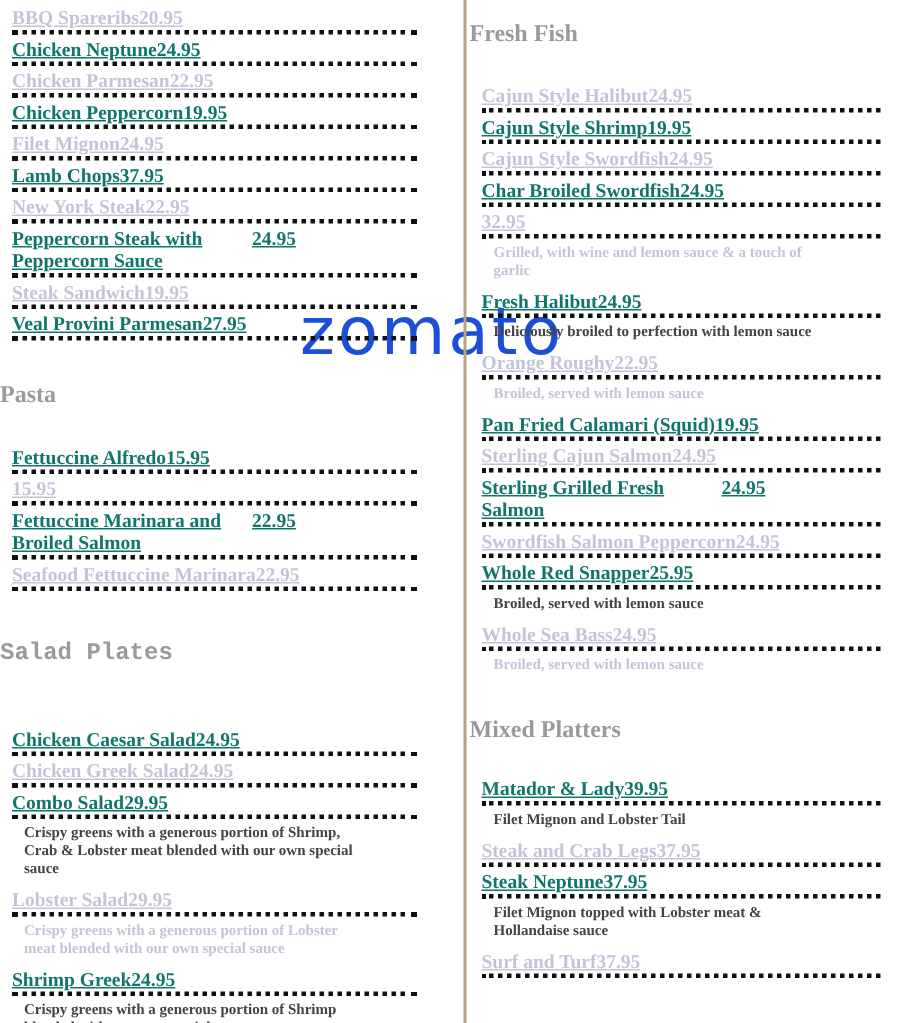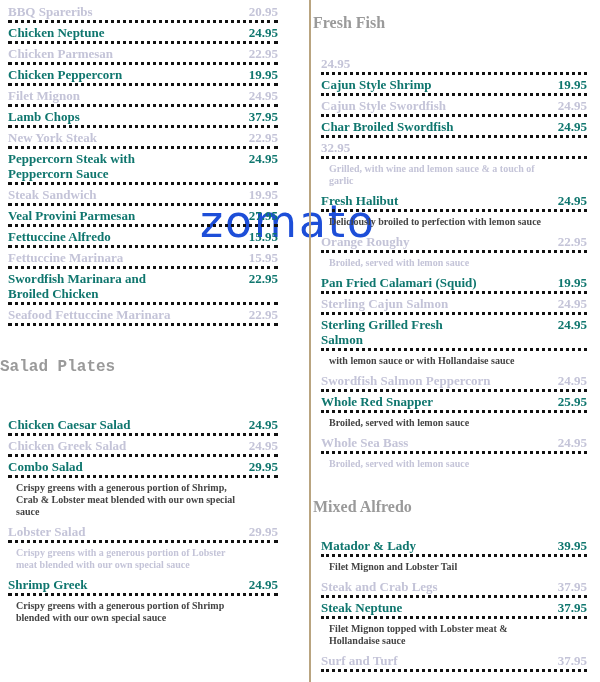--- a/index.html
+++ b/index.html
@@ -3,21 +3,21 @@
 <meta charset="utf-8">
 <style>
   html, body { margin: 0; padding: 0; background: #ffffff; }
   body { width: 600px; height: 682px; overflow: hidden; position: relative; font-family: "Liberation Serif", serif; }
   .col { position: absolute; top: 0; }
   .col-left { left: 0; width: 278px; }
   .col-right { left: 313px; width: 274px; }
   .divider { position: absolute; left: 309px; top: 0; width: 2px; height: 682px; background: #b9a480; }
   .section-title { font-weight: bold; color: #9a9a9a; font-size: 16px; line-height: 30px; margin: 0; }
   .item { position: relative; padding-left: 8px; }
-  .row { display: flex; justify-content: space-between; align-items: flex-start; font-weight: bold; font-size: 13px; line-height: 15px; padding-top: 2px; padding-bottom: 1px; border-bottom: 3px dotted #111; }
+  .row { display: flex; align-items: flex-start; font-weight: bold; font-size: 13px; line-height: 15px; padding-top: 2px; padding-bottom: 1px; border-bottom: 3px dotted #111; text-decoration: underline; }
   .row .name { max-width: 160px; }
   .row .name.wide { max-width: 230px; }
   .item.dark .row { color: #0f766e; }
   .item.light .row { color: #c4c4d8; }
   .desc { font-weight: bold; font-size: 10px; line-height: 12px; padding: 4px 0 4px 8px; max-width: 230px; }
   .item.dark .desc { color: #444; }
   .item.light .desc { color: #c4c4d8; }
   .watermark { position: absolute; left: 200px; top: 196px; font-family: "DejaVu Sans", sans-serif; font-size: 44px; color: #1d4ed8; letter-spacing: 2px; z-index: 0; }
   .col, .divider { z-index: 1; }
 </style>
@@ -85,36 +85,36 @@
         </div>
       </div>
     <div class="item dark">
         <div class="row">
           <span class="name">Veal Provini Parmesan</span>
           <span>27.95</span>
         </div>
       </div>
   </div>
 
+  <h2 class="section-title" style="margin-top:22px;margin-bottom:16px;">Pasta</h2>
   <div>
     <div class="item dark">
         <div class="row">
           <span class="name">Fettuccine Alfredo</span>
           <span>15.95</span>
         </div>
       </div>
     <div class="item light">
         <div class="row">
-          <span class="name">Fettuccine Marinara</span>
           <span>15.95</span>
         </div>
       </div>
     <div class="item dark">
         <div class="row">
-          <span class="name">Swordfish Marinara and Broiled Chicken</span>
+          <span class="name">Fettuccine Marinara and Broiled Salmon</span>
           <span>22.95</span>
         </div>
       </div>
     <div class="item light">
         <div class="row">
           <span class="name wide">Seafood Fettuccine Marinara</span>
           <span>22.95</span>
         </div>
       </div>
   </div>
@@ -155,20 +155,21 @@
         <div class="desc">Crispy greens with a generous portion of Shrimp blended with our own special sauce</div>
       </div>
   </div>
 </div>
 
 <div class="col col-right" style="top:8px;">
   <h2 class="section-title" style="margin-bottom:16px;">Fresh Fish</h2>
   <div>
     <div class="item light">
         <div class="row">
+          <span class="name wide">Cajun Style Halibut</span>
           <span>24.95</span>
         </div>
       </div>
     <div class="item dark">
         <div class="row">
           <span class="name wide">Cajun Style Shrimp</span>
           <span>19.95</span>
         </div>
       </div>
     <div class="item light">
@@ -213,21 +214,20 @@
         <div class="row">
           <span class="name wide">Sterling Cajun Salmon</span>
           <span>24.95</span>
         </div>
       </div>
     <div class="item dark">
         <div class="row">
           <span class="name">Sterling Grilled Fresh Salmon</span>
           <span>24.95</span>
         </div>
-        <div class="desc">with lemon sauce or with Hollandaise sauce</div>
       </div>
     <div class="item light">
         <div class="row">
           <span class="name wide">Swordfish Salmon Peppercorn</span>
           <span>24.95</span>
         </div>
       </div>
     <div class="item dark">
         <div class="row">
           <span class="name wide">Whole Red Snapper</span>
@@ -237,21 +237,21 @@
       </div>
     <div class="item light">
         <div class="row">
           <span class="name wide">Whole Sea Bass</span>
           <span>24.95</span>
         </div>
         <div class="desc">Broiled, served with lemon sauce</div>
       </div>
   </div>
 
-  <h2 class="section-title" style="margin-top:18px;margin-bottom:14px;">Mixed Alfredo</h2>
+  <h2 class="section-title" style="margin-top:18px;margin-bottom:14px;">Mixed Platters</h2>
   <div>
     <div class="item dark">
         <div class="row">
           <span class="name wide">Matador &amp; Lady</span>
           <span>39.95</span>
         </div>
         <div class="desc">Filet Mignon and Lobster Tail</div>
       </div>
     <div class="item light">
         <div class="row">

